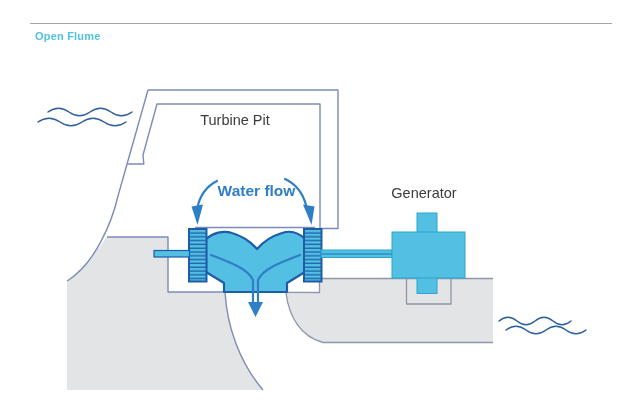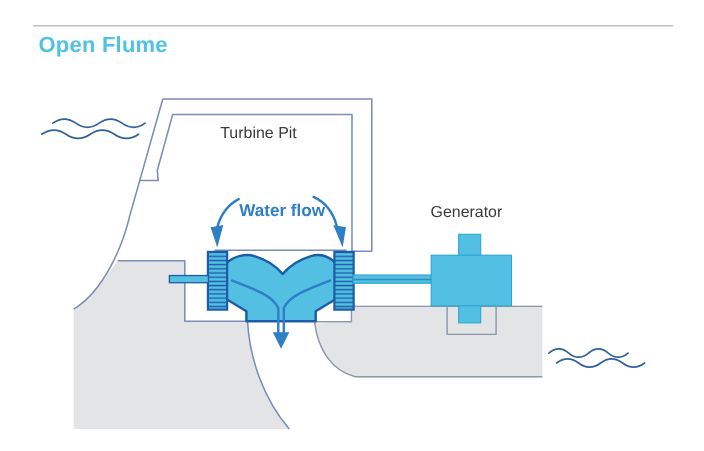--- a/index.html
+++ b/index.html
@@ -6,21 +6,21 @@
   .page{
     position:relative;width:640px;height:410px;background:#ffffff;overflow:hidden;
     font-family:"Liberation Sans","DejaVu Sans",sans-serif;
   }
   .divider{
     position:absolute;left:30px;top:23px;width:582px;height:1px;
     background:var(--divider-gray,#a3a7ab);
   }
   .page-title{
     position:absolute;left:35px;top:30px;margin:0;
-    font-size:20px;font-weight:700;letter-spacing:.2px;
+    font-size:11px;font-weight:700;letter-spacing:.2px;
     color:var(--title-cyan,#4fc3e6);
   }
   svg{position:absolute;left:0;top:0;}
   .structure-line{fill:none;stroke:var(--structure-line,#7b8cb8);stroke-width:1.4;stroke-linejoin:round;}
   .faint-line{fill:none;stroke:var(--faint-line,#8d96ab);stroke-width:1.3;stroke-linejoin:round;}
   .gray-fill{fill:var(--concrete-gray,#e3e4e6);stroke:none;}
   .cyan-fill{fill:var(--machine-cyan,#52bfe3);}
   .navy-stroke{stroke:var(--machine-outline,#1d5da6);}
   .volute{fill:var(--machine-cyan,#52bfe3);stroke:var(--machine-outline,#1d5da6);stroke-width:2.2;stroke-linejoin:round;}
   .flow{fill:none;stroke:var(--flow-blue,#2e7fc5);stroke-width:2.2;stroke-linecap:round;}

